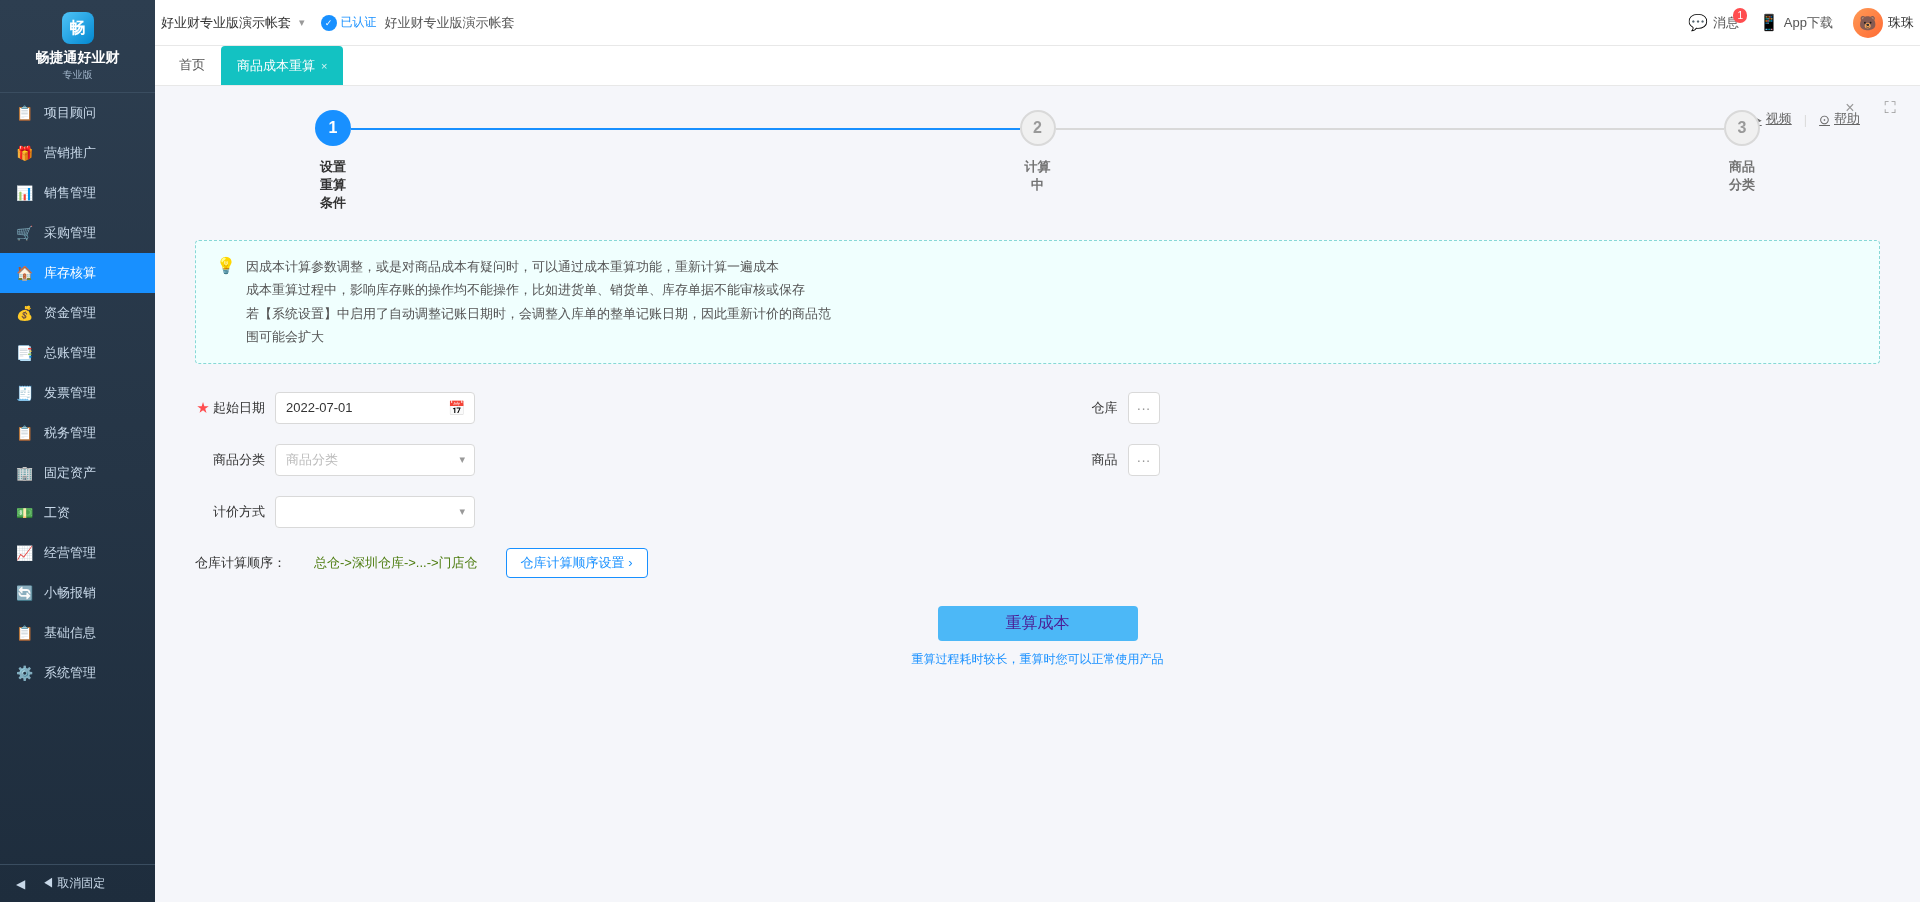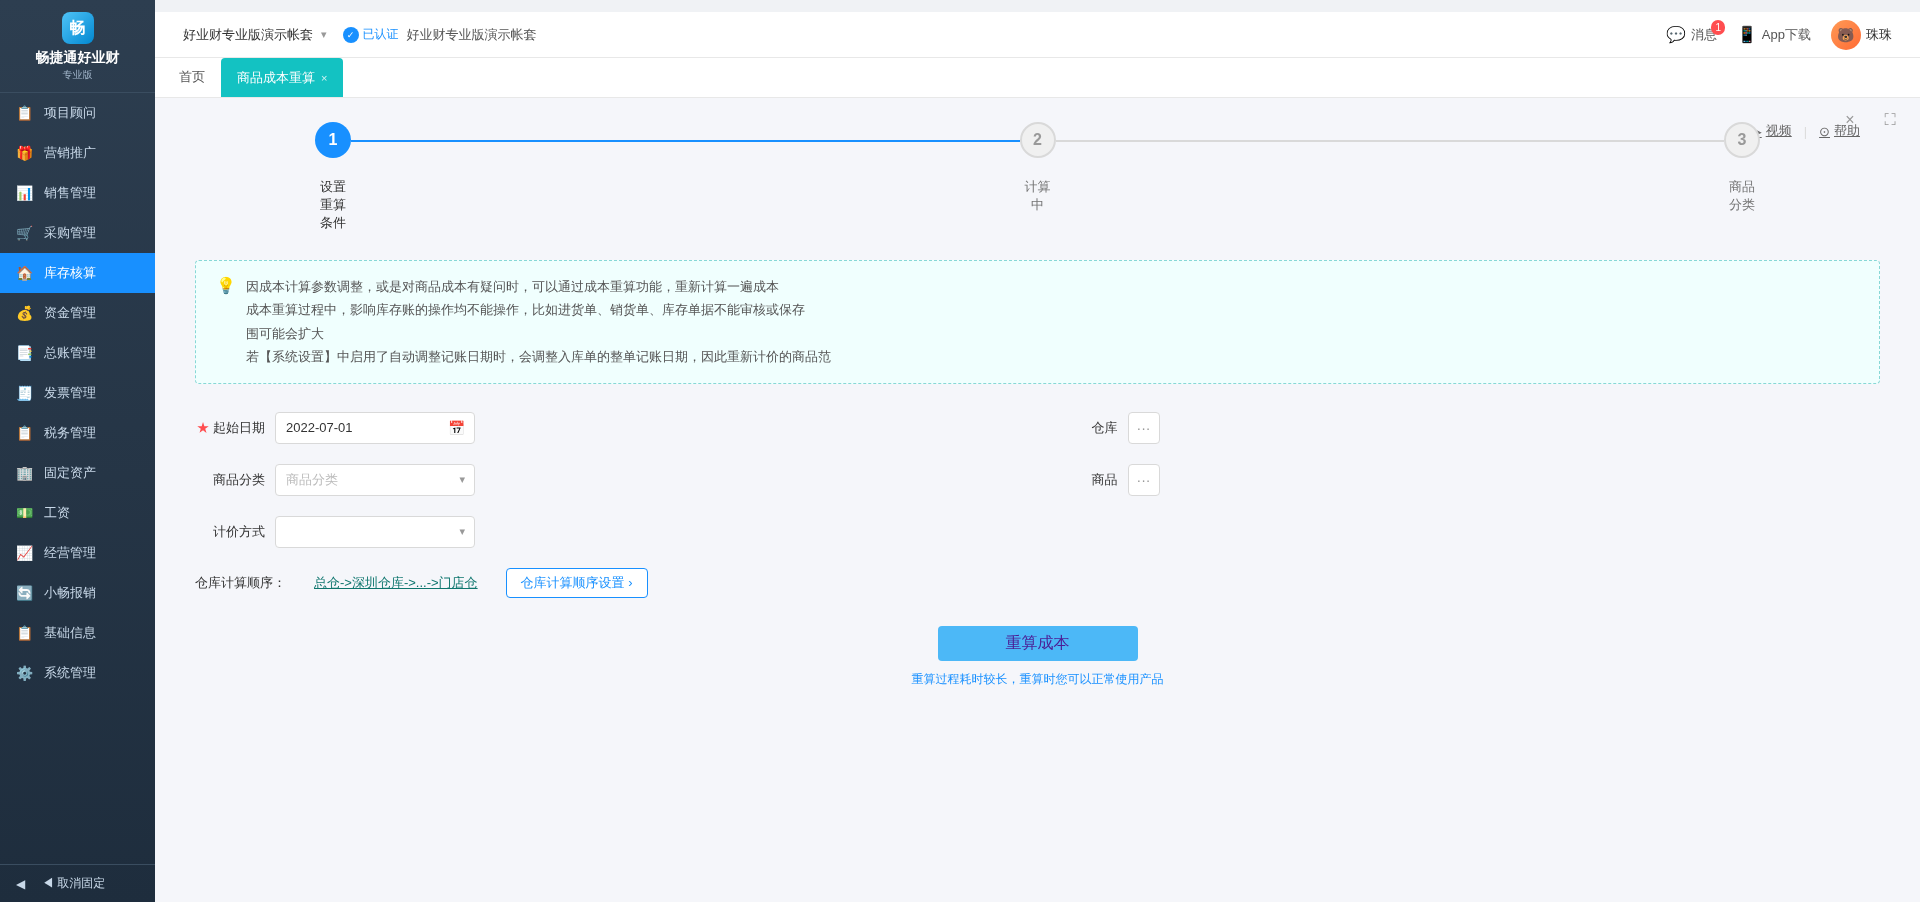--- a/index.html
+++ b/index.html
@@ -80,24 +80,23 @@
       flex-direction: column;
       overflow: hidden;
     }
 
     
     .header {
       height: 46px;
       background: #fff;
       display: flex;
       align-items: center;
-      padding: 0 28px;
+      padding: 0 6px;
       border-bottom: 1px solid #e8e8e8;
       flex-shrink: 0;
-      margin-top: 12px;
     }
     .header-account {
       display: flex;
       align-items: center;
       gap: 8px;
       color: #333;
       font-size: 13px;
     }
     .header-chevron {
       color: #999;
@@ -232,24 +231,25 @@
     .step-circle.active {
       background: #1890ff;
       color: white;
     }
     .step-circle.inactive {
       background: #f0f0f0;
       color: #999;
       border: 2px solid #d9d9d9;
     }
     .step-label {
-      margin-top: 20px;
+      margin-top: 12px;
       font-size: 13px;
       color: #333;
       text-align: center;
+      font-weight: bold;
     }
     .step-label.inactive { color: #737373; }
 
     
     .help-area {
       position: absolute;
       top: 24px;
       right: 60px;
       display: flex;
       align-items: center;
@@ -378,22 +378,21 @@
       margin-bottom: 28px;
       gap: 28px;
     }
     .warehouse-order-label {
       font-size: 13px;
       color: #333;
       white-space: nowrap;
     }
     .warehouse-order-value {
       font-size: 13px;
-      color: #0f766e;
-      text-decoration: underline;
+      color: #4d7c0f;
     }
     .warehouse-order-btn {
       height: 30px;
       border: 1px solid #1890ff;
       border-radius: 4px;
       padding: 0 14px;
       color: #1890ff;
       background: #fff;
       font-size: 13px;
       cursor: pointer;
@@ -593,22 +592,22 @@
         <div class="step-circle inactive">3</div>
         <div class="step-label inactive">商品分类</div>
       </div>
     </div>
 
     <div class="info-box">
       <span class="info-icon">💡</span>
       <div class="info-text">
         <div>因成本计算参数调整，或是对商品成本有疑问时，可以通过成本重算功能，重新计算一遍成本</div>
         <div>成本重算过程中，影响库存账的操作均不能操作，比如进货单、销货单、库存单据不能审核或保存</div>
+        <div>若【系统设置】中启用了自动调整记账日期时，会调整入库单的整单记账日期，因此重新计价的商品范</div>
         <div>围可能会扩大</div>
-        <div>若【系统设置】中启用了自动调整记账日期时，会调整入库单的整单记账日期，因此重新计价的商品范</div>
       </div>
     </div>
 
     <div>
 
       <div class="form-row">
         <div class="form-group">
           <div class="form-label">
             <span style="color:#ff4d4f;">★ </span>
             <span>起始日期</span>

